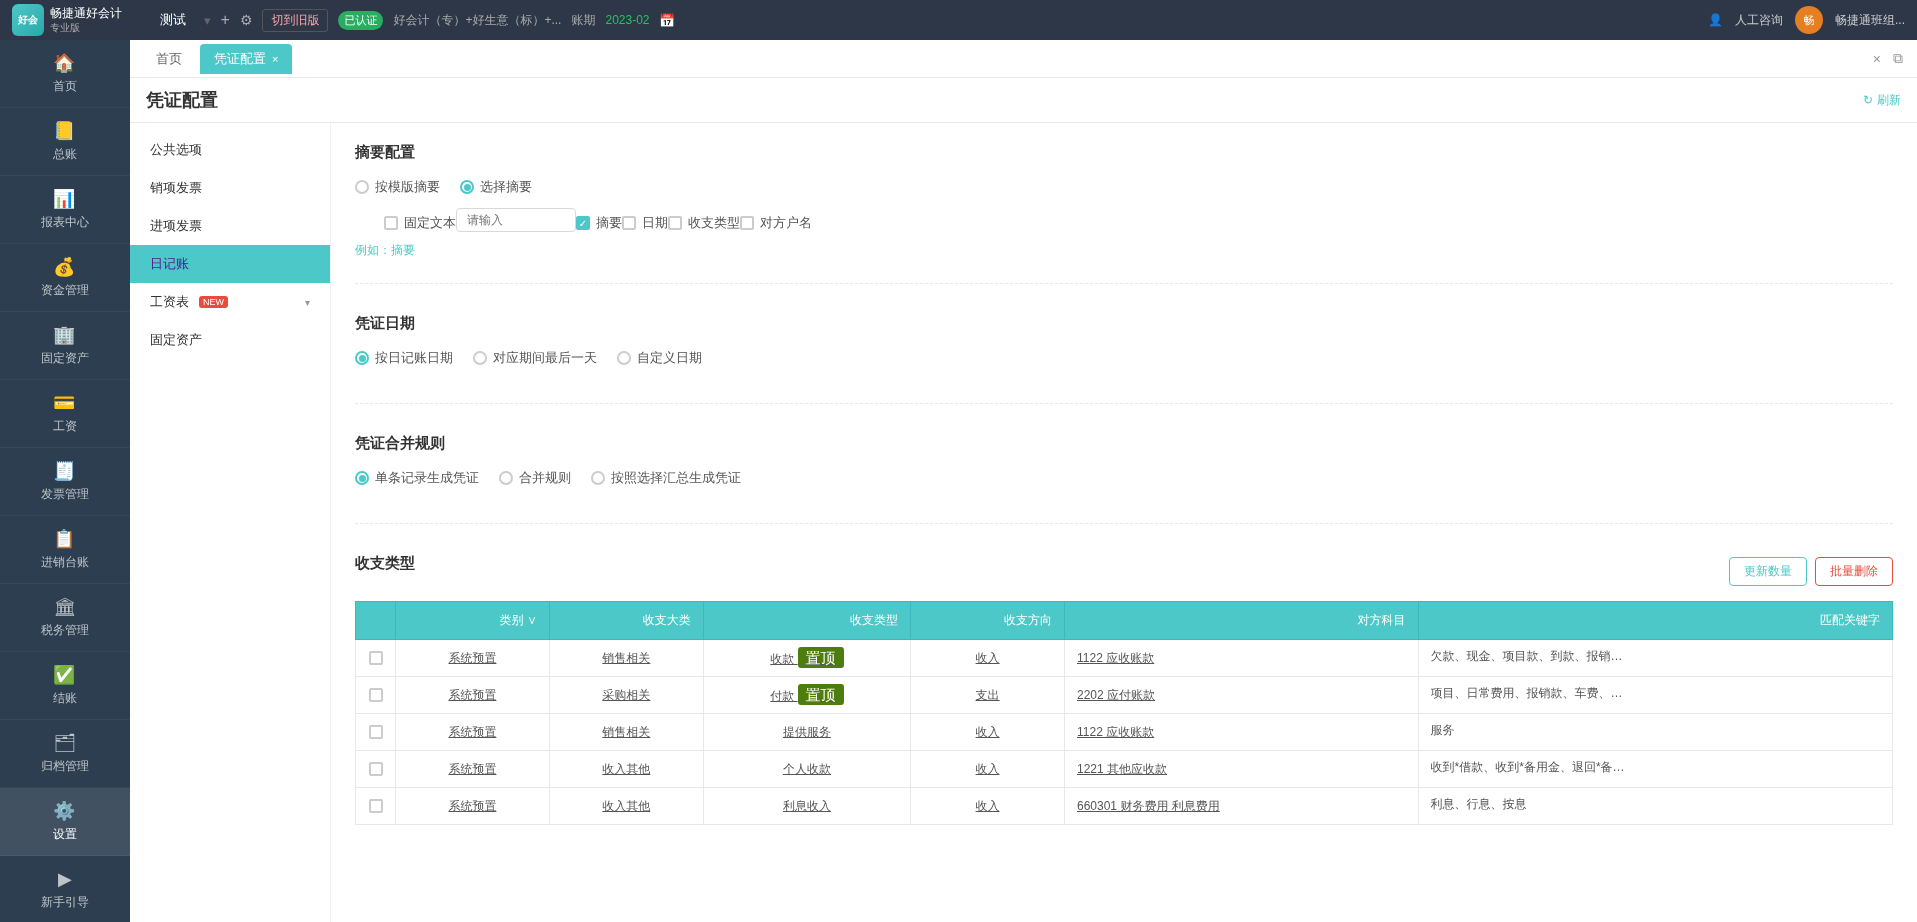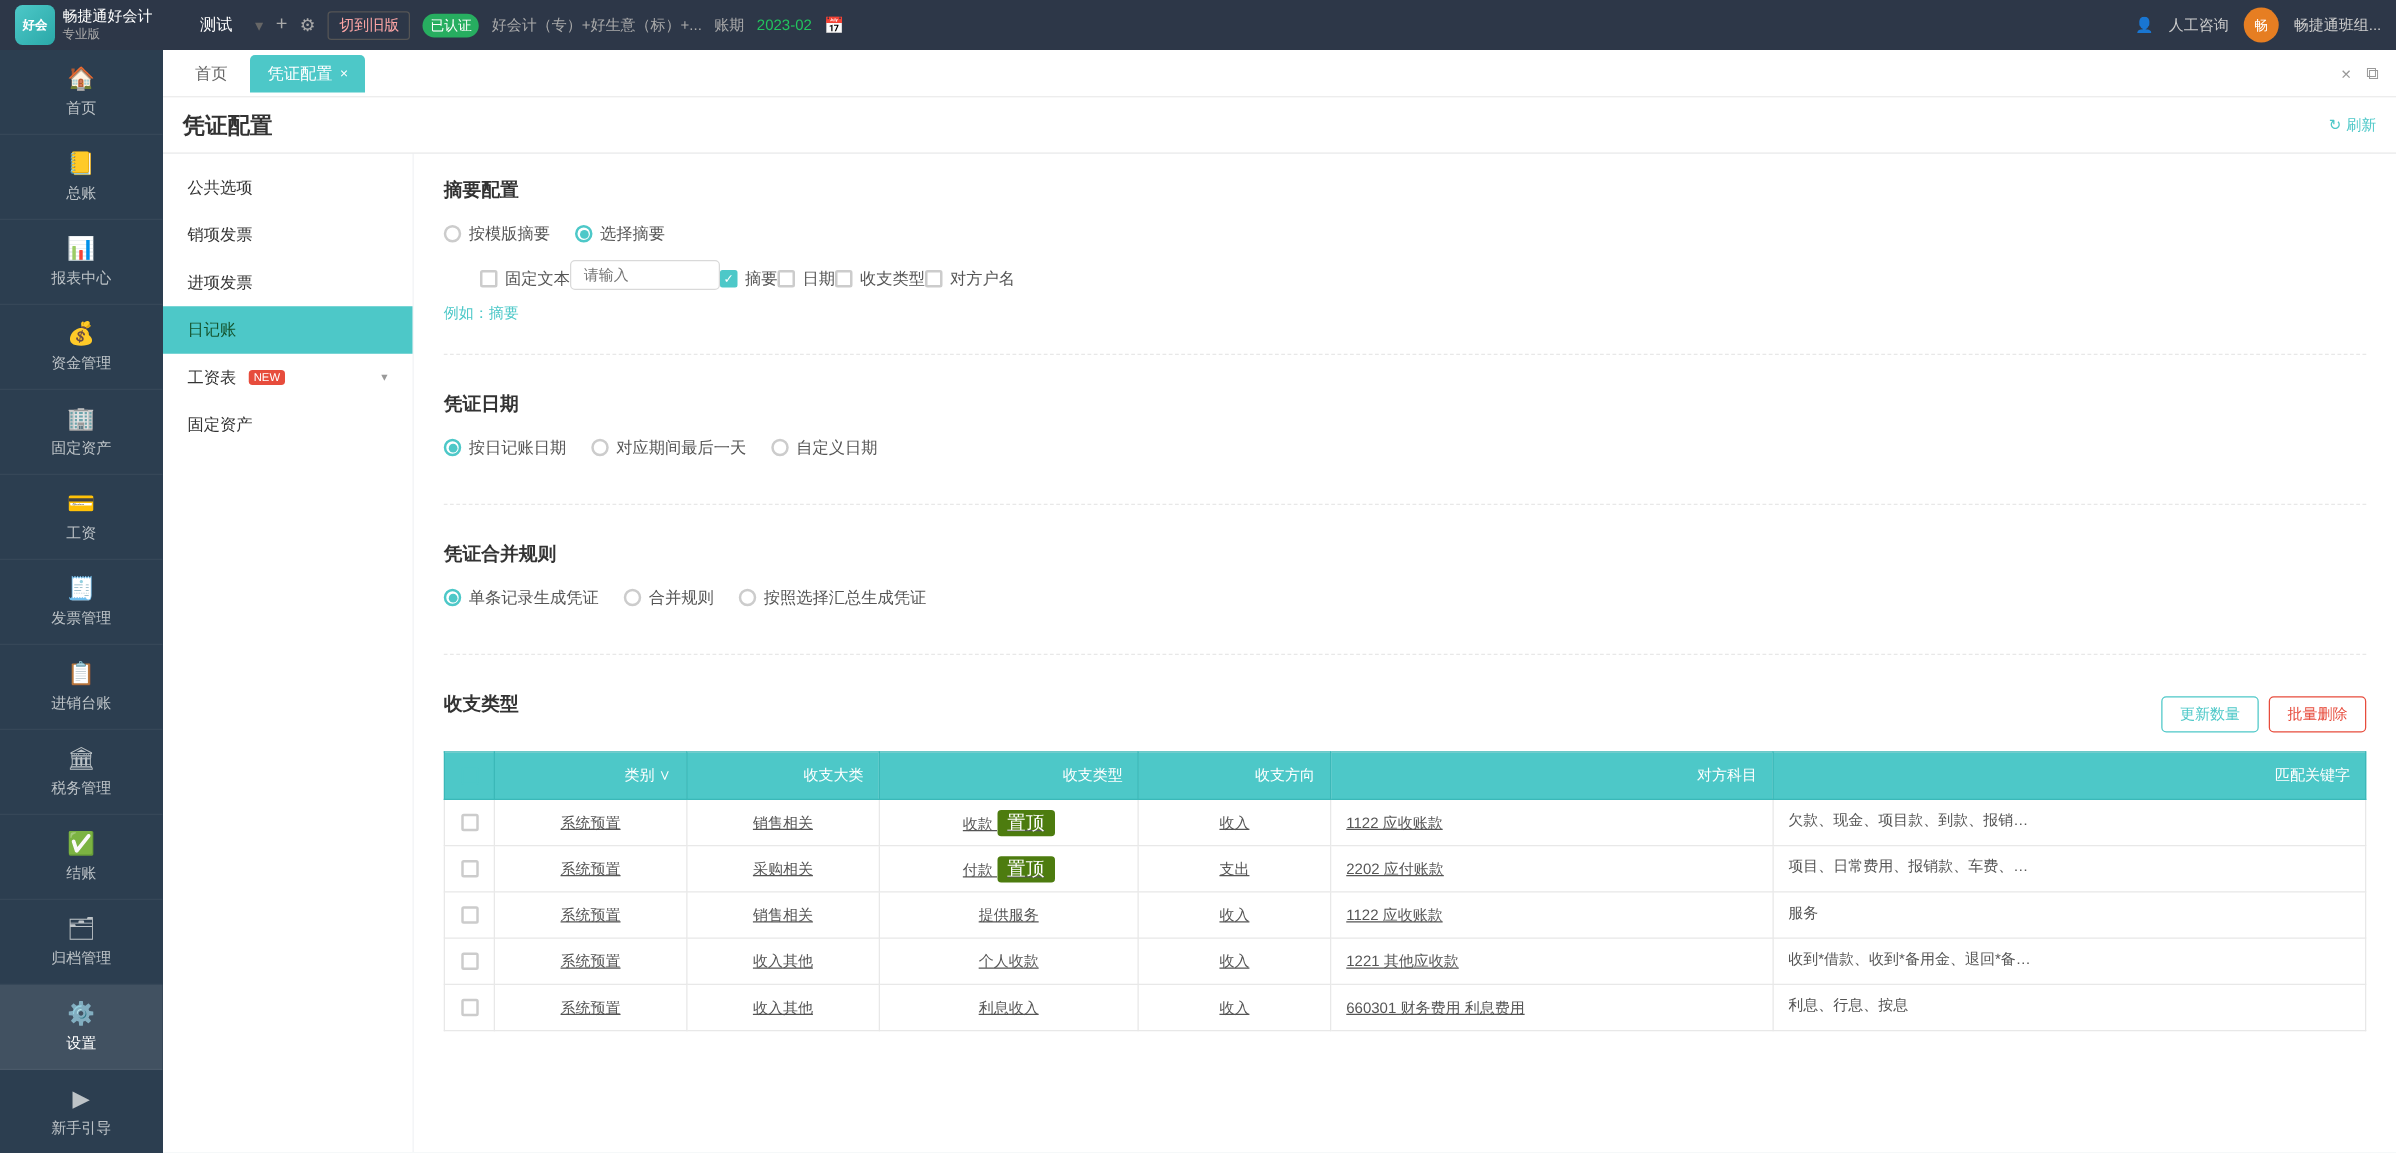--- a/index.html
+++ b/index.html
@@ -36,21 +36,21 @@
     .tab-item { padding: 6px 14px; border-radius: 4px 4px 0 0; font-size: 13px; cursor: pointer; color: #666; }
     .tab-item.active { background: #4dc8c8; color: white; display: flex; align-items: center; gap: 6px; }
     .tab-close { font-size: 11px; cursor: pointer; }
     .tab-bar-actions { margin-left: auto; display: flex; gap: 8px; }
     .tab-action-btn { background: none; border: none; color: #999; cursor: pointer; font-size: 14px; padding: 2px; }
 
     
     .page-title { font-size: 18px; font-weight: 600; color: #333; margin-bottom: 16px; display: flex; align-items: center; justify-content: space-between; }
     .config-sidebar { width: 200px; background: #fff; flex-shrink: 0; padding: 8px 0; }
     .config-menu-item { padding: 10px 20px; font-size: 13px; color: #333; cursor: pointer; display: flex; align-items: center; gap: 6px; }
-    .config-menu-item.active { background: #4dc8c8; color: #14532d; font-weight: 500; }
+    .config-menu-item.active { background: #4dc8c8; color: #4c1d95; font-weight: 500; }
     .config-main { flex: 1; background: #fff; padding: 20px 24px; margin-left: 1px; overflow-y: auto; }
 
     
     .section { margin-bottom: 30px; padding-bottom: 24px; border-bottom: 1px dashed #e8e8e8; }
     .section:last-child { border-bottom: none; }
     .section-title { font-size: 15px; font-weight: 600; color: #333; margin-bottom: 16px; }
 
     
     .radio-group { display: flex; align-items: center; gap: 20px; margin-bottom: 12px; }
     .radio-item { display: flex; align-items: center; gap: 6px; cursor: pointer; font-size: 13px; color: #555; }

